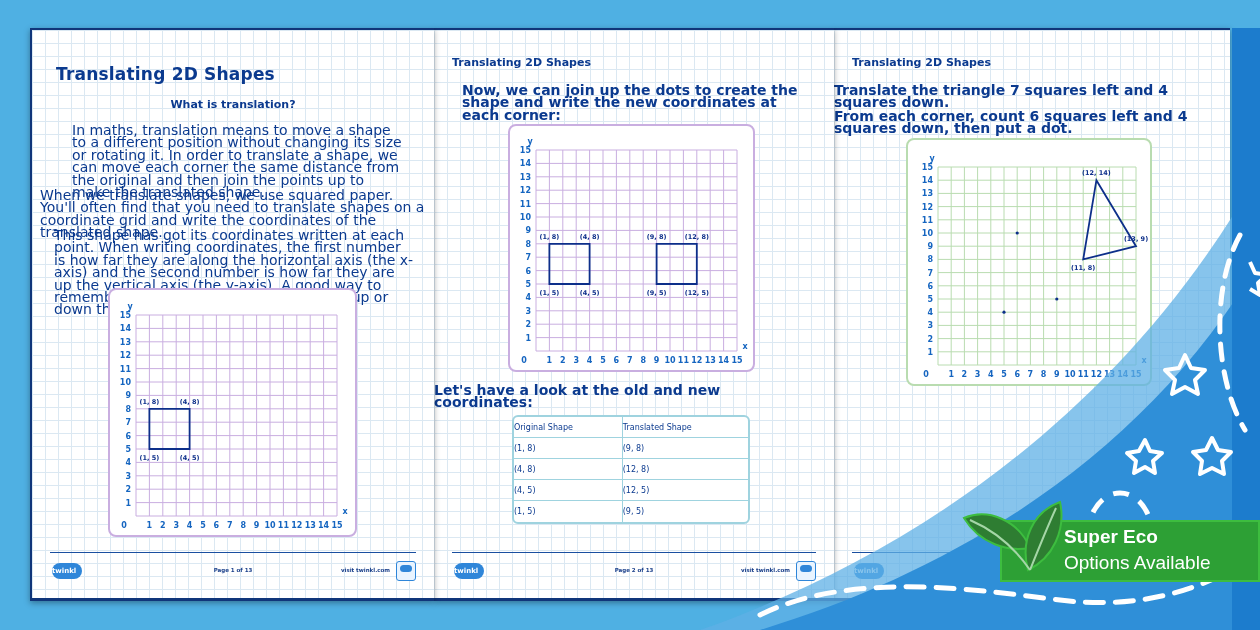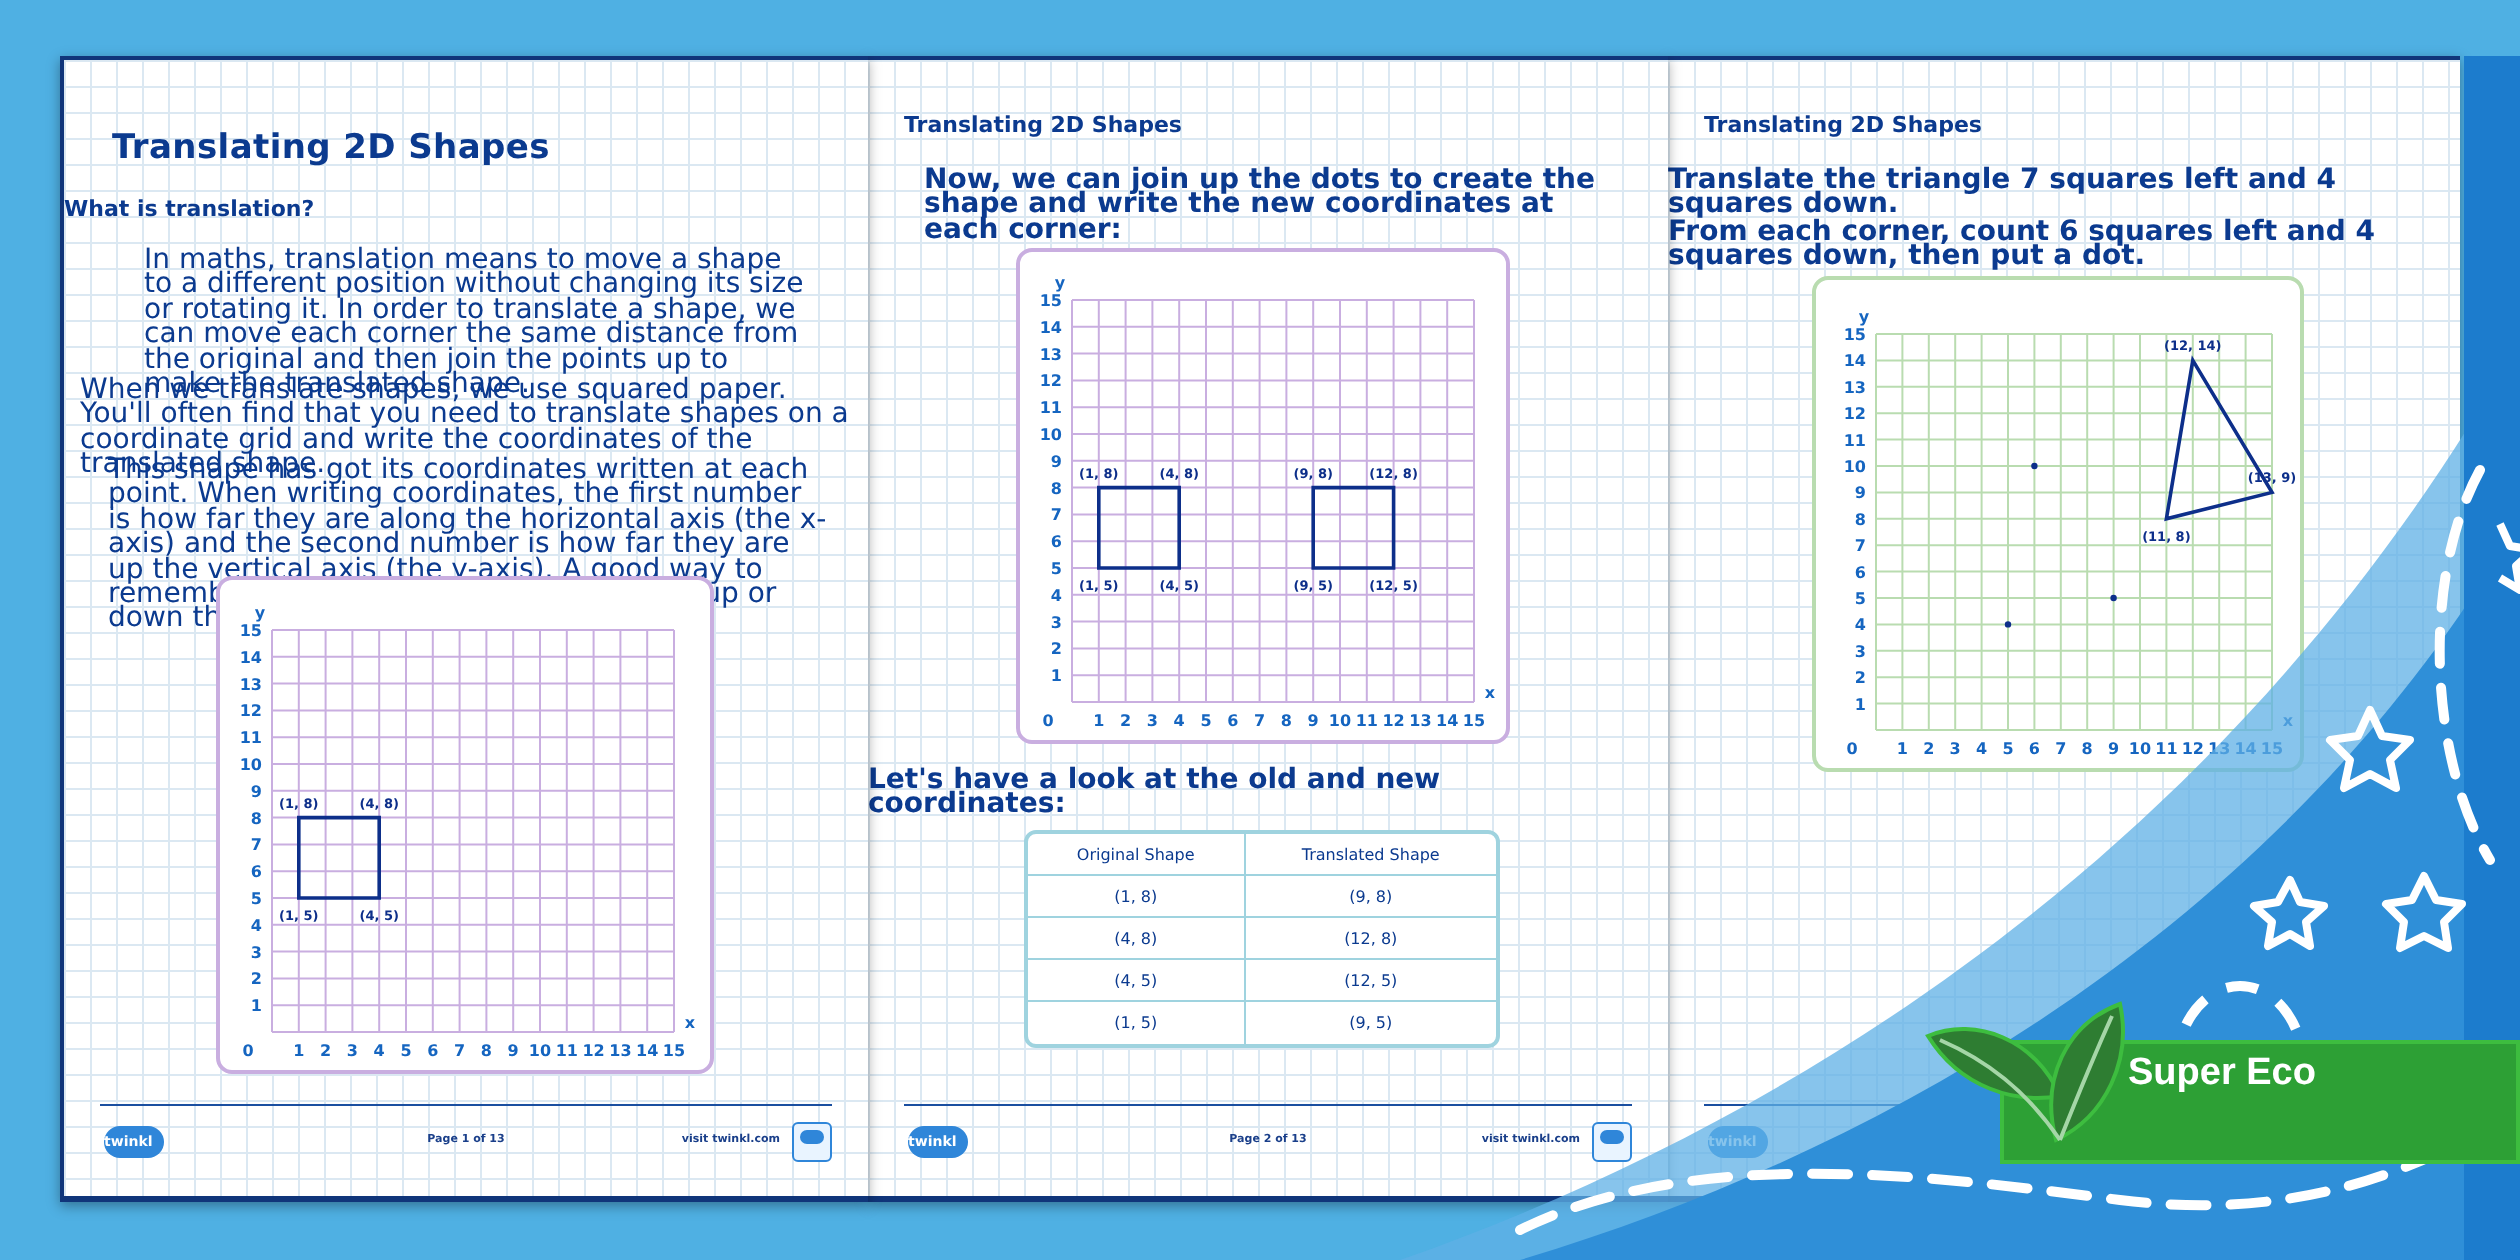--- a/index.html
+++ b/index.html
@@ -6,32 +6,32 @@
   html,body{width:1260px;height:630px;overflow:hidden}
   body{background:#4fb0e3;position:relative;font-family:"DejaVu Sans",sans-serif;color:#0b3a8f}
   .page{position:absolute;top:28px;height:573px;background-color:#fff;
     background-image:linear-gradient(#dbe8f2 1px,transparent 1px),linear-gradient(90deg,#dbe8f2 1px,transparent 1px);
     background-size:13px 13px;box-shadow:0 2px 6px rgba(0,0,0,.35);border-top:2px solid #10357a;border-left:2px solid #10357a;border-bottom:3px solid #10357a}
   #p1{left:30px;width:404px;z-index:3}
   #p2{left:434px;width:400px;z-index:2;border-left:none}
   #p3{left:834px;width:396px;z-index:1;border-left:none}
   .title-big{position:absolute;left:24px;top:34px;font-size:17px;font-weight:bold;color:#0b3a8f;letter-spacing:.2px}
   .title-sm{position:absolute;left:18px;top:26px;font-size:11px;font-weight:bold;color:#0b3a8f}
-  .subhead{position:absolute;left:0;width:100%;font-size:11px;font-weight:bold}
+  .subhead{position:absolute;left:0;width:100%;text-align:center;font-size:11px;font-weight:bold}
   .para{position:absolute;font-size:14px;line-height:12.4px;color:#0b3a8f}
   .chart-frame{position:absolute;background:#fff;border-radius:8px}
   .chart-frame svg{display:block}
   .footer{position:absolute;left:18px;right:18px;bottom:10px;height:36px;border-top:1.5px solid #1a4fa0}
   .logo{position:absolute;left:2px;top:10px;width:30px;height:16px;background:#2f86d9;border-radius:9px;color:#fff;font-size:7px;font-weight:bold;text-align:left;line-height:16px}
   .pg{position:absolute;left:0;right:0;top:14px;text-align:center;font-size:5.5px;font-weight:bold;color:#1a3f8a}
   .visit{position:absolute;right:26px;top:14px;font-size:5.5px;font-weight:bold;color:#1a3f8a}
   .badge{position:absolute;right:0;top:8px;width:20px;height:20px;border:1px solid #2f86d9;border-radius:3px;background:#e9f4ff}
   .badge::before{content:"";position:absolute;left:3px;top:3px;width:12px;height:7px;background:#2f86d9;border-radius:4px}
   table.coords{position:absolute;left:78px;top:385px;width:238px;border-collapse:separate;border-spacing:0;border:2px solid #9fd3df;border-radius:6px;background:#fff;font-size:8px}
-  table.coords th,table.coords td{text-align:center;height:21px;border-bottom:1px solid #9fd3df;color:#0b3a8f}
+  table.coords th,table.coords td{text-align:left;height:21px;border-bottom:1px solid #9fd3df;color:#0b3a8f}
   table.coords th{font-weight:normal}
   table.coords td:first-child,table.coords th:first-child{border-right:1px solid #9fd3df}
   table.coords tr:last-child td{border-bottom:none}
   .deco{position:absolute;left:0;top:0;width:1260px;height:630px;z-index:5;pointer-events:none}
   .eco{position:absolute;left:1000px;top:520px;width:260px;height:62px;background:#2da035;border:2px solid #3dbd3f;z-index:6}
   .eco .l1{position:absolute;left:62px;top:4px;font-size:19px;font-weight:bold;color:#fff;font-family:"Liberation Sans",sans-serif}
   .eco .l2{position:absolute;left:62px;top:30px;font-size:19px;color:#fff;font-family:"Liberation Sans",sans-serif}
   .leaf{position:absolute;left:958px;top:500px;z-index:7}
 </style>
 </head>
@@ -337,19 +337,20 @@
   <g fill="none" stroke="#fff" stroke-width="4" stroke-linejoin="round">
     <path d="M1185 355 l6 13 14 2 -10 10 3 14 -13 -7 -13 7 3 -14 -10 -10 14 -2z"></path>
     <path d="M1145 440 l5 11 12 2 -9 8 2 12 -10 -6 -11 6 2 -12 -9 -8 12 -2z"></path>
     <path d="M1212 438 l6 12 13 2 -9 9 2 13 -12 -6 -12 6 2 -13 -9 -9 13 -2z"></path>
     <path d="M1250 262 l5 11 12 2 -9 8 2 12 -10 -6"></path>
   </g>
 </svg>
 
 <div class="eco">
   <div class="l1">Super Eco</div>
+  <div class="l2">Options Available</div>
 </div>
 <svg class="leaf" width="110" height="80" viewBox="0 0 110 80">
   <path d="M6 18 C 30 8, 60 20, 72 48 C 50 52, 22 44, 6 18 Z" fill="#2e7d32" stroke="#3dbd3f" stroke-width="2"></path>
   <path d="M70 70 C 62 40, 75 12, 102 2 C 108 30, 95 58, 70 70 Z" fill="#2e7d32" stroke="#3dbd3f" stroke-width="2"></path>
   <path d="M12 20 C 35 30, 55 45, 72 70" stroke="#a5d6a7" stroke-width="2" fill="none"></path>
   <path d="M98 8 C 88 30, 80 50, 72 70" stroke="#a5d6a7" stroke-width="2" fill="none"></path>
 </svg>
 
 </body></html>

